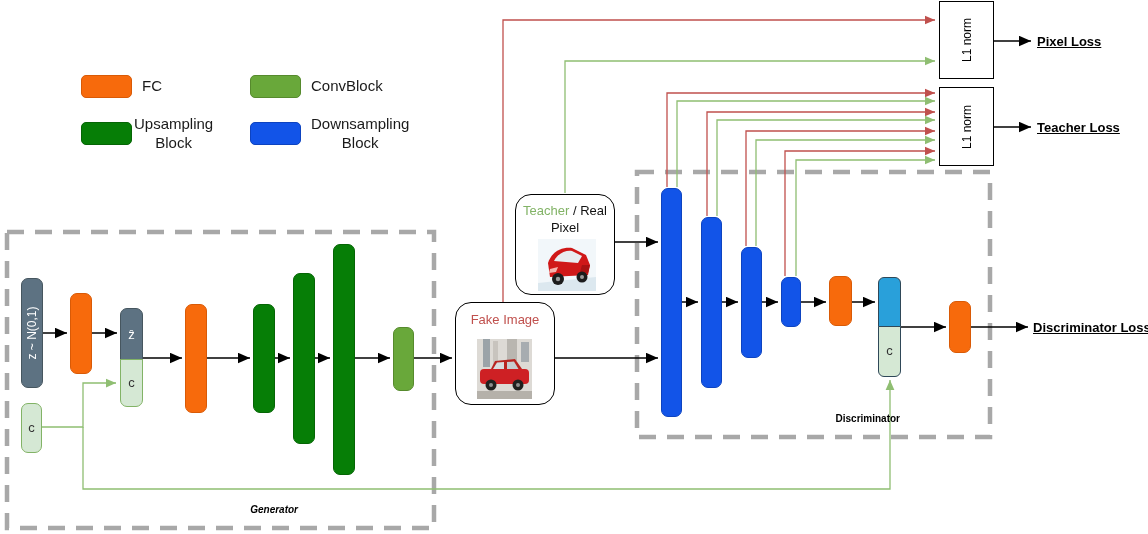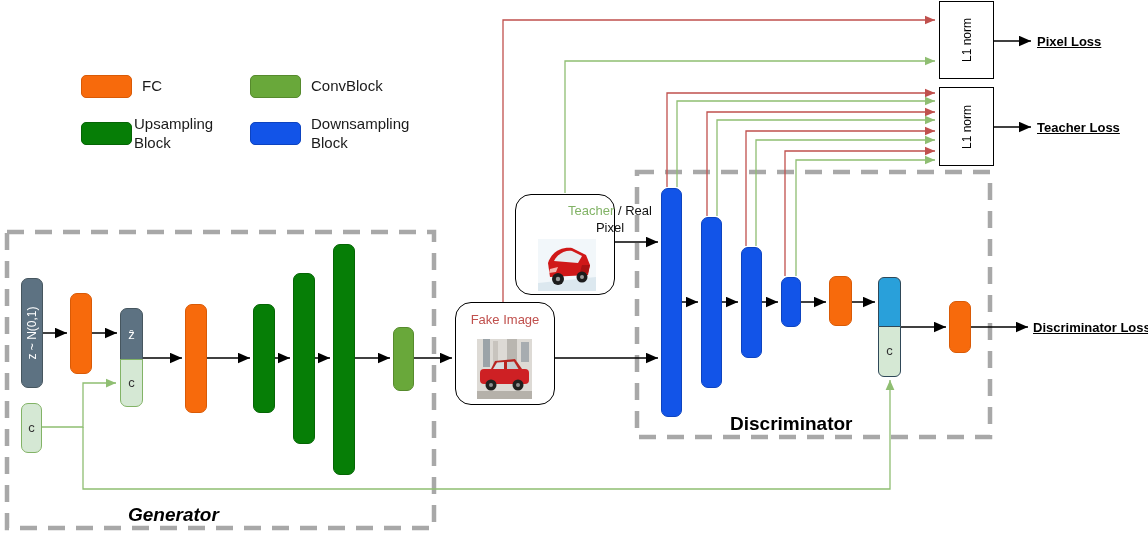--- a/index.html
+++ b/index.html
@@ -12,25 +12,25 @@
   .convgreen{background:#69A83A;border:1px solid #568a2d;}
   .dblue{background:#1254E8;border:1px solid #0d43c0;}
   .slate{background:#5D7282;border:1px solid #46565f;}
   .lgreen{background:#D5E8D4;border:1px solid #82B366;}
   .cyan{background:#29A0DA;border:1px solid #2f4858;}
   .vtext{position:absolute;left:50%;top:50%;transform:translate(-50%,-50%) rotate(-90deg);
          white-space:nowrap;font-size:12px;}
   .cletter{position:absolute;width:100%;text-align:center;font-size:13px;color:#333;}
   .imgbox{position:absolute;background:#fff;border:1.4px solid #000;border-radius:16px;box-sizing:border-box;}
   .boxtitle{position:absolute;width:100%;text-align:center;font-size:13px;line-height:17px;}
-  .seclabel{position:absolute;font-weight:bold;font-size:19px;text-align:left;color:#000;}
+  .seclabel{position:absolute;font-weight:bold;font-size:10px;text-align:right;color:#000;}
   .outlabel{position:absolute;font-weight:bold;font-size:13px;color:#000;white-space:nowrap;text-decoration:underline;}
   .l1box{position:absolute;background:#fff;border:1.6px solid #000;box-sizing:border-box;}
   .legend-sw{position:absolute;width:49px;height:21px;border-radius:5px;}
-  .legend-lb{position:absolute;font-size:15px;line-height:19px;color:#1a1a1a;}
+  .legend-lb{position:absolute;font-size:15px;line-height:19px;color:#1a1a1a;text-align:center;}
   .carimg{position:absolute;}
 </style>
 </head>
 <body>
 
 <div id="stage">
 
   <svg id="wires" viewBox="0 0 1148 534">
     <defs>
       <marker id="ab" markerWidth="9" markerHeight="8" refX="8" refY="3.5" orient="auto">
@@ -150,21 +150,21 @@
       <path d="M30,30 L30,23 L37,22.5 L41.5,30 Z" fill="#C6CCCF"></path>
       <circle cx="14" cy="46" r="5.5" fill="#20211F"></circle>
       <circle cx="41" cy="46" r="5.5" fill="#20211F"></circle>
       <circle cx="14" cy="46" r="2" fill="#8E8E8E"></circle>
       <circle cx="41" cy="46" r="2" fill="#8E8E8E"></circle>
       <rect x="0" y="52" width="55" height="8" fill="#B5B1AA"></rect>
     </svg>
   </div>
 
   <div class="imgbox" style="left:515px;top:194px;width:100px;height:101px;">
-    <div class="boxtitle" style="top:7px;margin-left:45px;">
+    <div class="boxtitle" style="top:7px;">
       <span style="color:#82B366;">Teacher</span><span> / Real</span><br>
       <span>Pixel</span>
     </div>
     <svg class="carimg" style="left:22px;top:44px;" width="58" height="52" viewBox="0 0 58 52">
       <rect x="0" y="0" width="58" height="52" fill="#F2F7FA"></rect>
       <path d="M0,44 L58,38 L58,52 L0,52 Z" fill="#DCE8EF"></path>
       <path d="M10,24 C14,12 24,8 34,9 L48,16 L52,26 L50,36 L12,38 Z" fill="#D01818"></path>
       <path d="M16,22 C20,14 28,11 34,12 L44,17 L40,24 Z" fill="#E8ECEF"></path>
       <path d="M44,26 L52,26 L50,34 L42,33 Z" fill="#A91212"></path>
       <circle cx="20" cy="40" r="6" fill="#1C1C1C"></circle>

